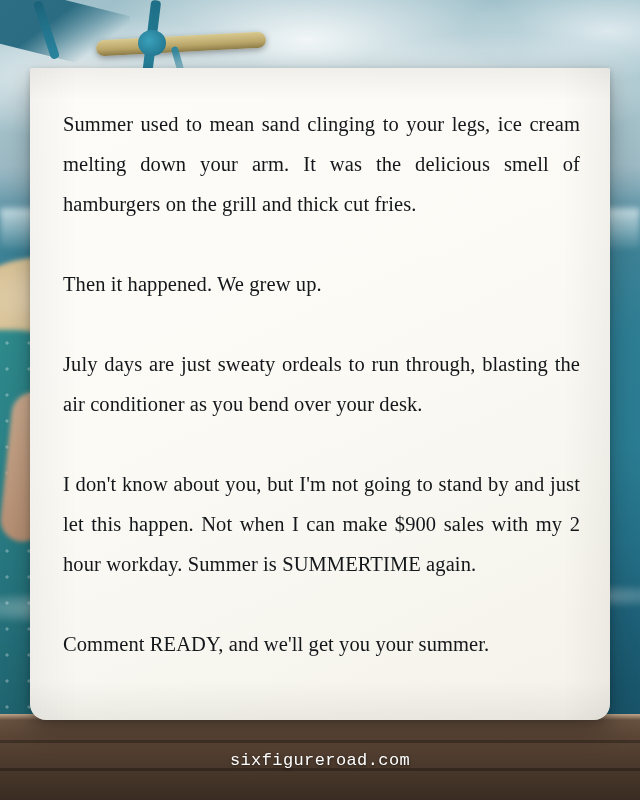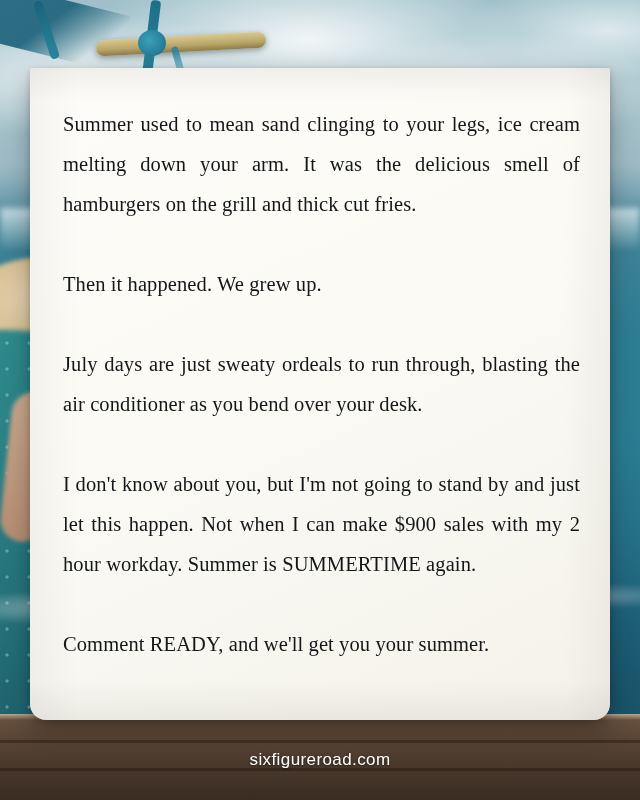--- a/index.html
+++ b/index.html
@@ -258,21 +258,21 @@
   .para.nojustify { text-align: left; }
 
   
   .footer {
     position: absolute;
     left: 0; right: 0;
     bottom: 30px;
     text-align: center;
   }
   .footer-text {
-    font-family: Liberation Sans, sans-serif;
+    font-family: Liberation Mono, monospace;
     font-size: 17px;
     color: #ffffff;
     letter-spacing: 0.4px;
     text-shadow: 0 1px 3px rgba(0,0,0,0.55);
   }
 </style>
 </head>
 <body>
 
 <div class="canvas">

